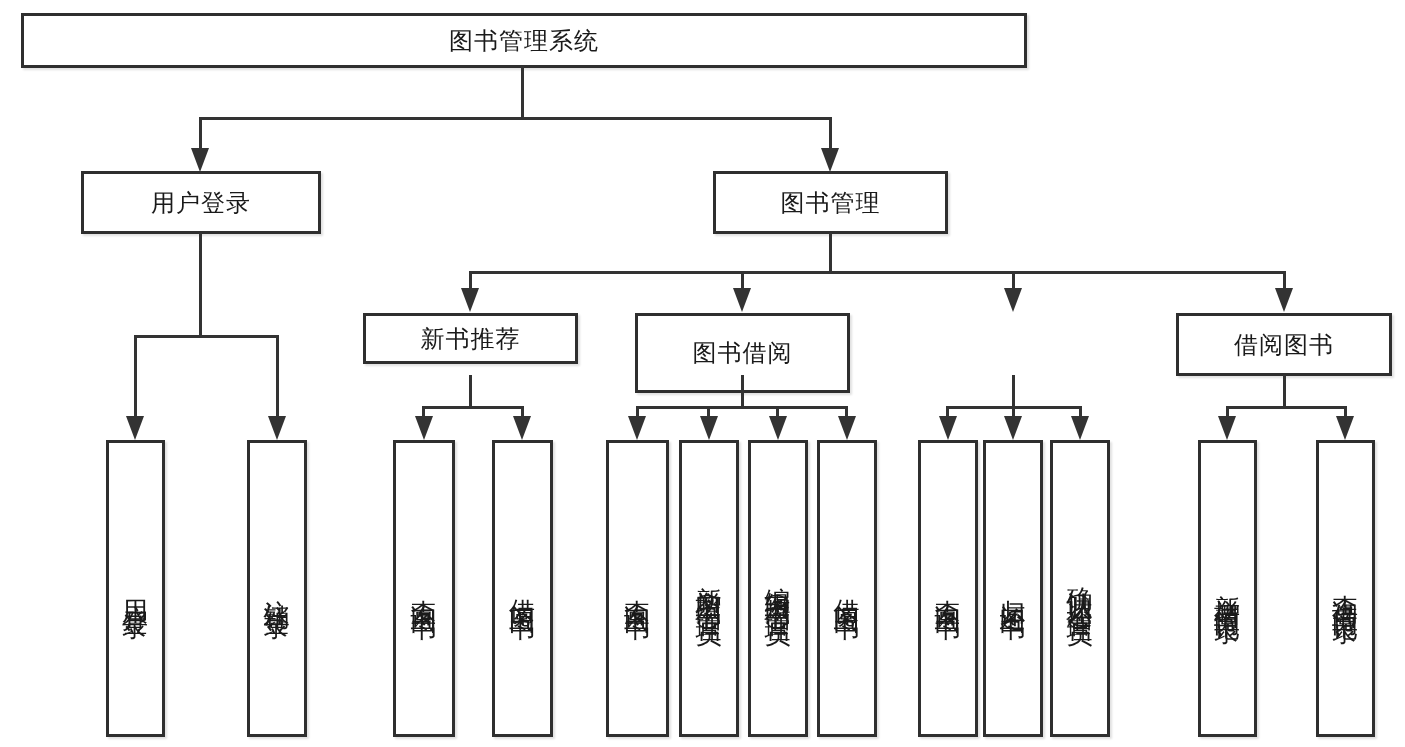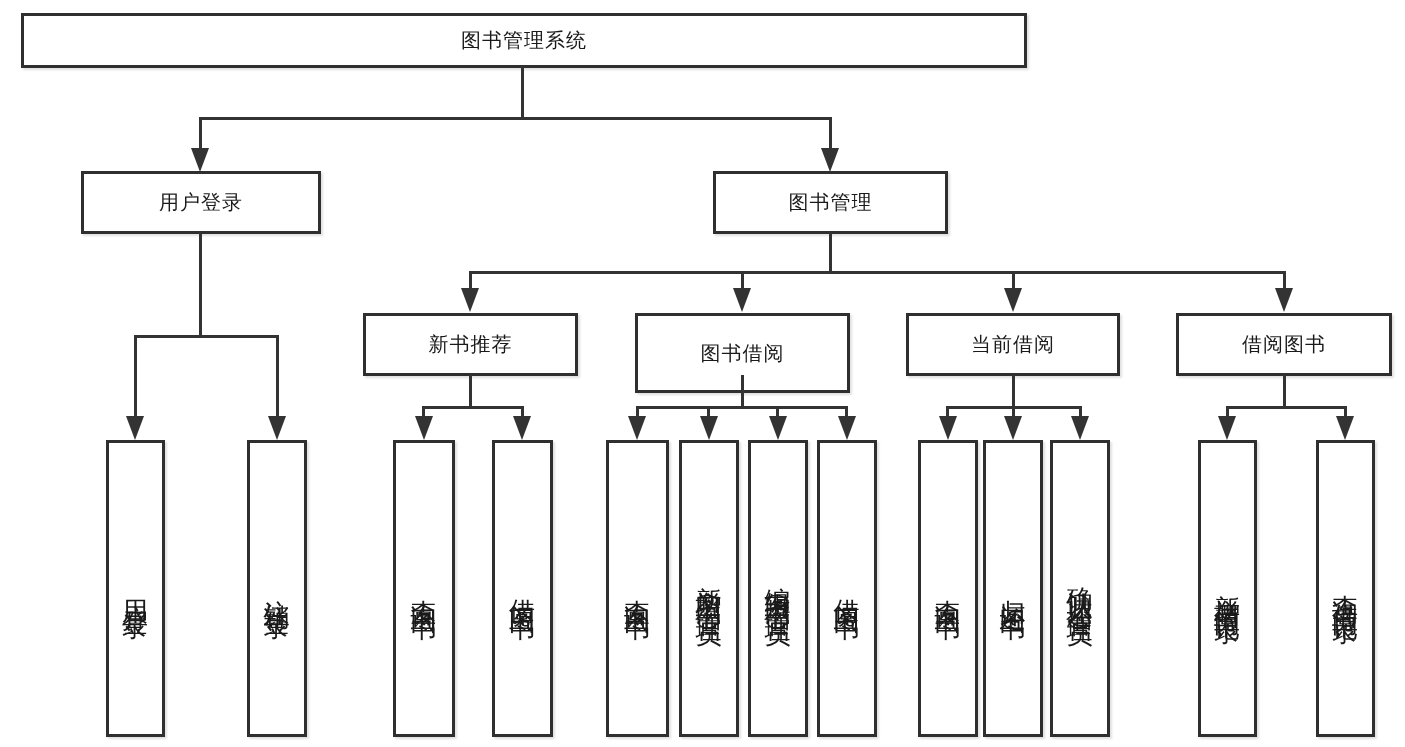--- a/index.html
+++ b/index.html
@@ -16,21 +16,21 @@
   .node {
     position: absolute;
     background: #ffffff;
     border: 3px solid #2f2f2f;
     box-shadow: 2px 2px 2px rgba(0,0,0,0.12);
     display: flex;
     align-items: center;
     justify-content: center;
     color: #1a1a1a;
   }
-  .node.h-label { font-size: 20px; letter-spacing: 1px; white-space: nowrap; text-align: center; }
+  .node.h-label { font-size: 24px; letter-spacing: 1px; white-space: nowrap; text-align: center; }
   .leaf {
     position: absolute;
     background: #ffffff;
     border: 3px solid #2f2f2f;
     box-shadow: 2px 2px 2px rgba(0,0,0,0.12);
     display: flex;
     align-items: center;
     justify-content: center;
     color: #1a1a1a;
   }
@@ -93,23 +93,22 @@
   <div class="line hline" style="left:469px; top:271px; width:817px;"></div>
   <div class="line vline" style="left:469px; top:271px; height:21px;"></div>
   <div class="arrow" style="left:461px; top:288px;"></div>
   <div class="line vline" style="left:741px; top:271px; height:21px;"></div>
   <div class="arrow" style="left:733px; top:288px;"></div>
   <div class="line vline" style="left:1012px; top:271px; height:21px;"></div>
   <div class="arrow" style="left:1004px; top:288px;"></div>
   <div class="line vline" style="left:1283px; top:271px; height:21px;"></div>
   <div class="arrow" style="left:1275px; top:288px;"></div>
 
-  <div class="node h-label" style="left:363px; top:313px; width:215px; height:63px;">新书推荐</div>
+  <div class="node h-label" style="left:363px; top:313px; width:215px; height:51px;">新书推荐</div>
   <div class="node h-label" style="left:635px; top:313px; width:215px; height:80px;">图书借阅</div>
-  <div class="node h-label" style="left:906px; top:313px; width:214px; height:63px;">当前借阅</div>
   <div class="node h-label" style="left:1176px; top:313px; width:216px; height:63px;">借阅图书</div>
 
   <div class="line vline" style="left:469px; top:375px; height:34px;"></div>
   <div class="line hline" style="left:422px; top:406px; width:102px;"></div>
   <div class="line vline" style="left:422px; top:406px; height:14px;"></div>
   <div class="arrow" style="left:415px; top:416px;"></div>
   <div class="line vline" style="left:521px; top:406px; height:14px;"></div>
   <div class="arrow" style="left:513px; top:416px;"></div>
 
   <div class="line vline" style="left:741px; top:375px; height:34px;"></div>

